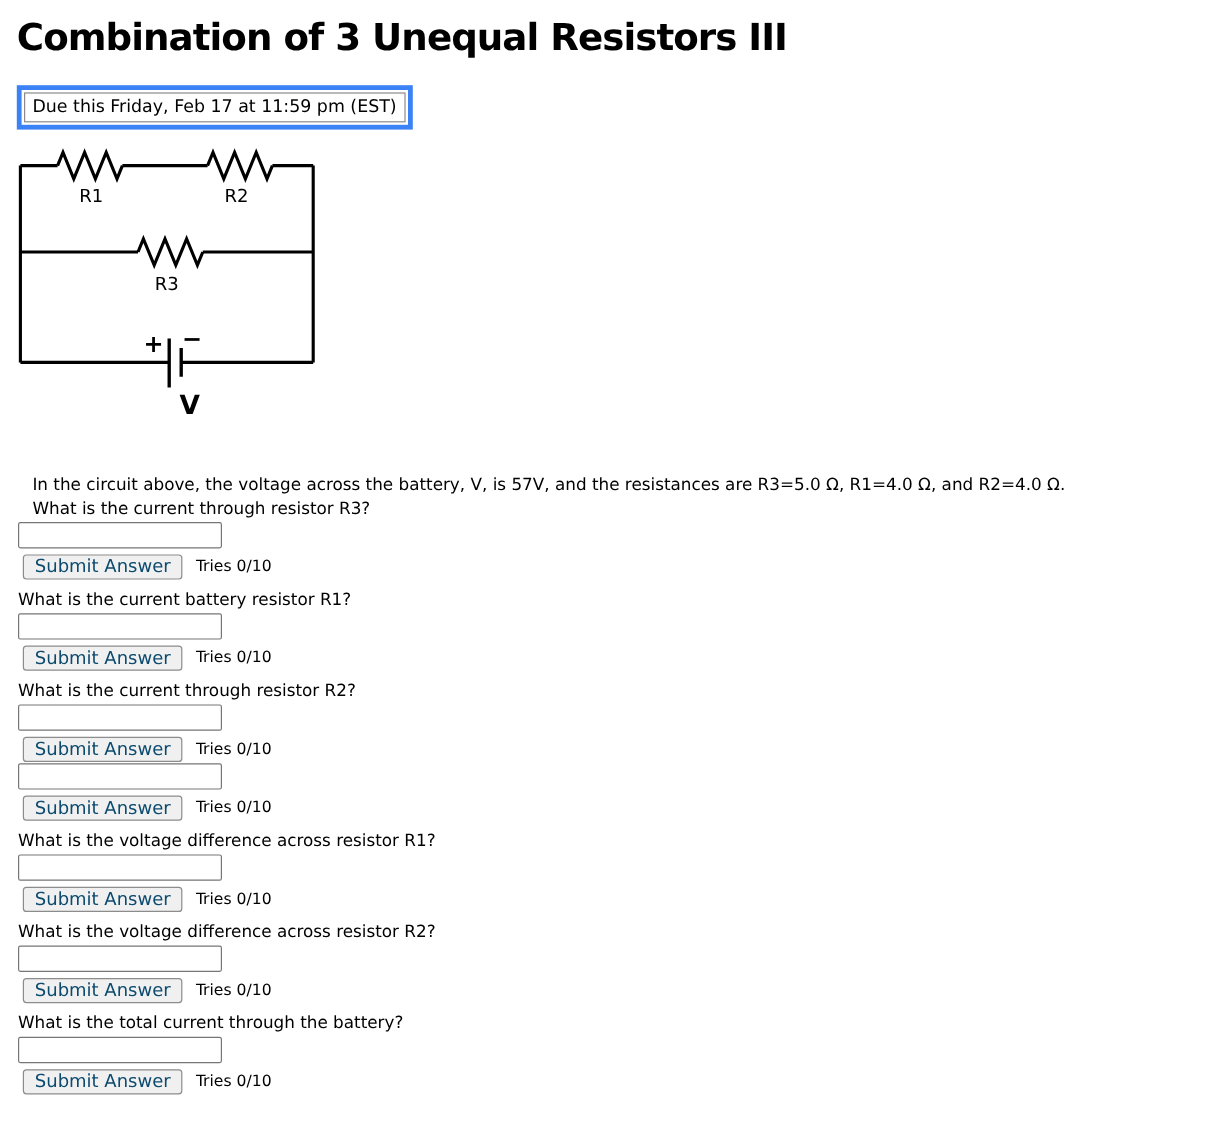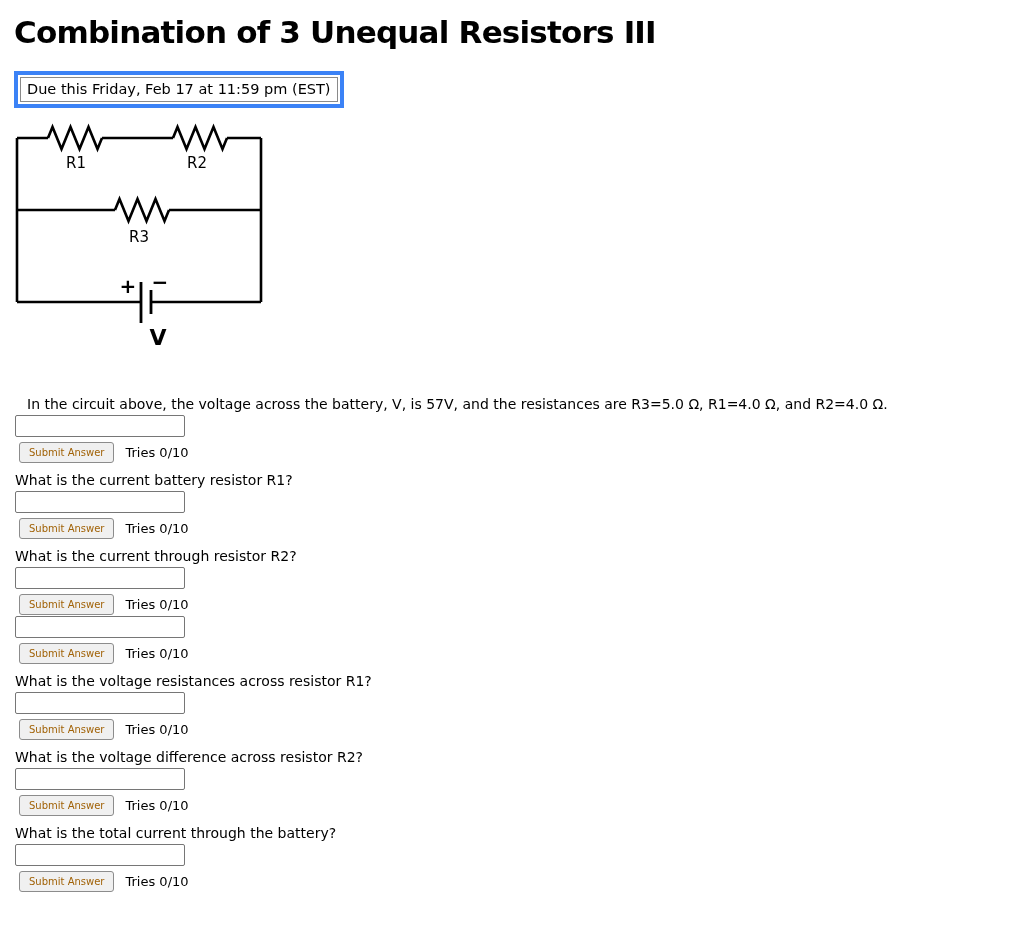--- a/index.html
+++ b/index.html
@@ -72,22 +72,22 @@
     margin: 5px 0 0 4px;
     height: 21px;
   }
   .submit-btn {
     height: 21px;
     padding: 0 9px 1px 9px;
     background: #f0f0f0;
     border: 1px solid #8c8c8c;
     border-radius: 3px;
     font-family: "DejaVu Sans", sans-serif;
-    font-size: 10px;
-    color: #a16207;
+    font-size: 15px;
+    color: #0c4a6e;
     cursor: pointer;
   }
   .tries {
     font-size: 13px;
     white-space: nowrap;
   }
   svg text {
     font-family: "DejaVu Sans", sans-serif;
     fill: #000;
   }
@@ -121,20 +121,21 @@
     <text x="64" y="50" font-size="15" text-anchor="middle">R1</text>
     <text x="185" y="50" font-size="15" text-anchor="middle">R2</text>
     <text x="127" y="124" font-size="15" text-anchor="middle">R3</text>
     <text x="116" y="175" font-size="20" font-weight="bold" text-anchor="middle">+</text>
     <text x="148" y="171" font-size="20" font-weight="bold" text-anchor="middle">−</text>
     <text x="146" y="227" font-size="22" font-weight="bold" text-anchor="middle">V</text>
   </svg>
 
   <div class="intro">
     <div>In the circuit above, the voltage across the battery, V, is 57V, and the resistances are R3=5.0 Ω, R1=4.0 Ω, and R2=4.0 Ω.</div>
+    <div>What is the current through resistor R3?</div>
   </div>
 
   
   <input class="answer-input" type="text" value="" style="">
   <div class="submit-row">
     <button class="submit-btn">Submit Answer</button>
     <span class="tries">Tries 0/10</span>
   </div>
 
   
@@ -154,21 +155,21 @@
   </div>
 
   
   <input class="answer-input" type="text" value="" style="">
   <div class="submit-row">
     <button class="submit-btn">Submit Answer</button>
     <span class="tries">Tries 0/10</span>
   </div>
 
   
-  <div class="q-label">What is the voltage resistances across resistor R1?</div>
+  <div class="q-label">What is the voltage difference across resistor R1?</div>
   <input class="answer-input" type="text" value="" style="">
   <div class="submit-row">
     <button class="submit-btn">Submit Answer</button>
     <span class="tries">Tries 0/10</span>
   </div>
 
   
   <div class="q-label">What is the voltage difference across resistor R2?</div>
   <input class="answer-input" type="text" value="" style="">
   <div class="submit-row">

